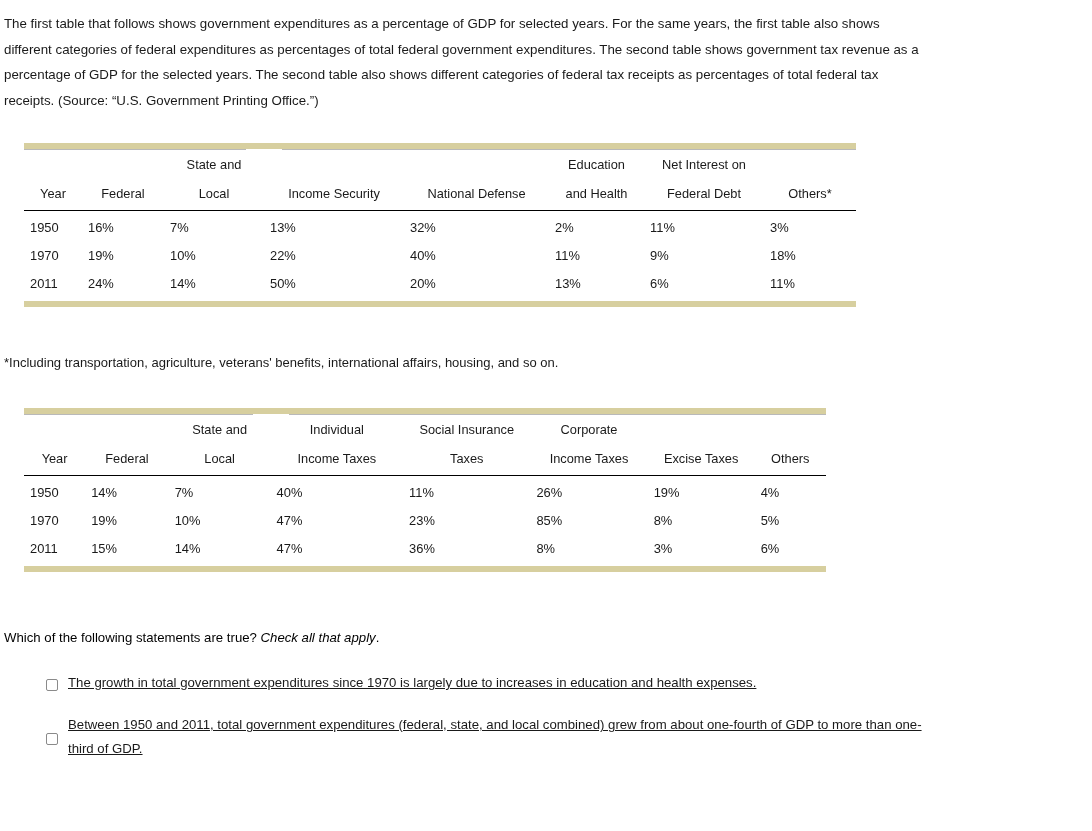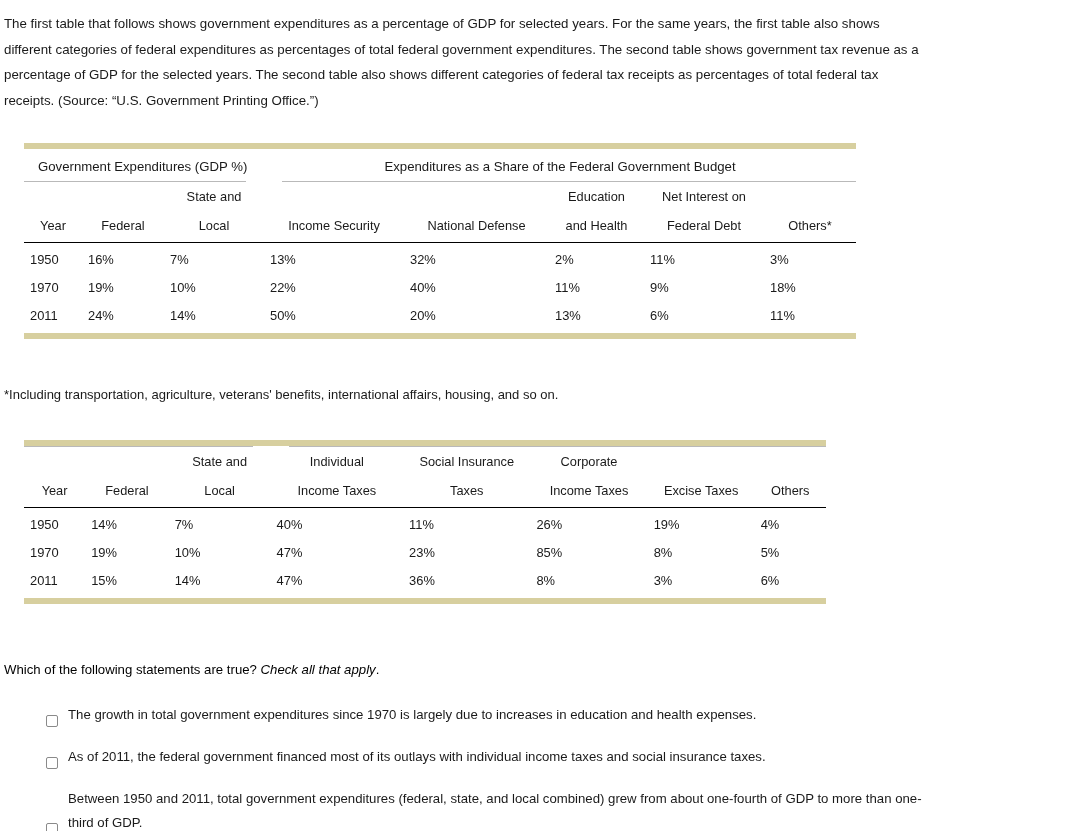--- a/index.html
+++ b/index.html
@@ -96,22 +96,23 @@
   .question {
     padding-left: 4px;
     font-size: 13.2px;
     color: #000000;
   }
   .question i { font-style: italic; }
 
   .options { margin-left: 46px; }
   .option {
     display: flex;
-    align-items: flex-end;
+    align-items: center;
     margin-bottom: 18px;
+    text-decoration: underline;
   }
   .cbx {
     width: 12px;
     height: 12px;
     border: 1px solid #8a8a8a;
     background: #fff;
     border-radius: 2px;
     flex: 0 0 auto;
     margin-top: 3px;
     margin-right: 10px;
@@ -138,24 +139,20 @@
       <col style="width:58px">
         <col style="width:82px">
         <col style="width:100px">
       <col style="width:140px">
         <col style="width:145px">
         <col style="width:95px">
       <col style="width:120px">
         <col style="width:92px">
     </colgroup>
     <tbody>
-        <tr>
-      <td class="grp-title left-grp" colspan="3">Government Expenditures (GDP %)</td>
-      <td class="grp-title" colspan="5">Expenditures as a Share of the Federal Government Budget</td>
-    </tr>
     <tr>
       <td class="grp-rule-cell" colspan="3">
             <div class="grp-rule gap-r"></div>
           </td>
       <td class="grp-rule-cell" colspan="5">
             <div class="grp-rule gap-l"></div>
           </td>
     </tr>
     <tr>
       <td class="hdr"></td>
@@ -295,20 +292,16 @@
   <span>Which of the following statements are true? </span><i>Check all that apply</i><span>.</span>
 </div>
 
 <div class="options" style="margin-top:26px;">
   <div class="option">
     <span class="cbx"></span>
     <span class="opt-text">The growth in total government expenditures since 1970 is largely due to increases in education and health expenses.</span>
   </div>
   <div class="option">
     <span class="cbx"></span>
-    <span class="opt-text">As of 2011, the federal government financed most of its outlays with individual income taxes and social insurance taxes.</span>
-  </div>
-  <div class="option">
-    <span class="cbx"></span>
     <span class="opt-text">Between 1950 and 2011, total government expenditures (federal, state, and local combined) grew from about one-fourth of GDP to more than one-third of GDP.</span>
   </div>
 
 </div>
 
 </body></html>

